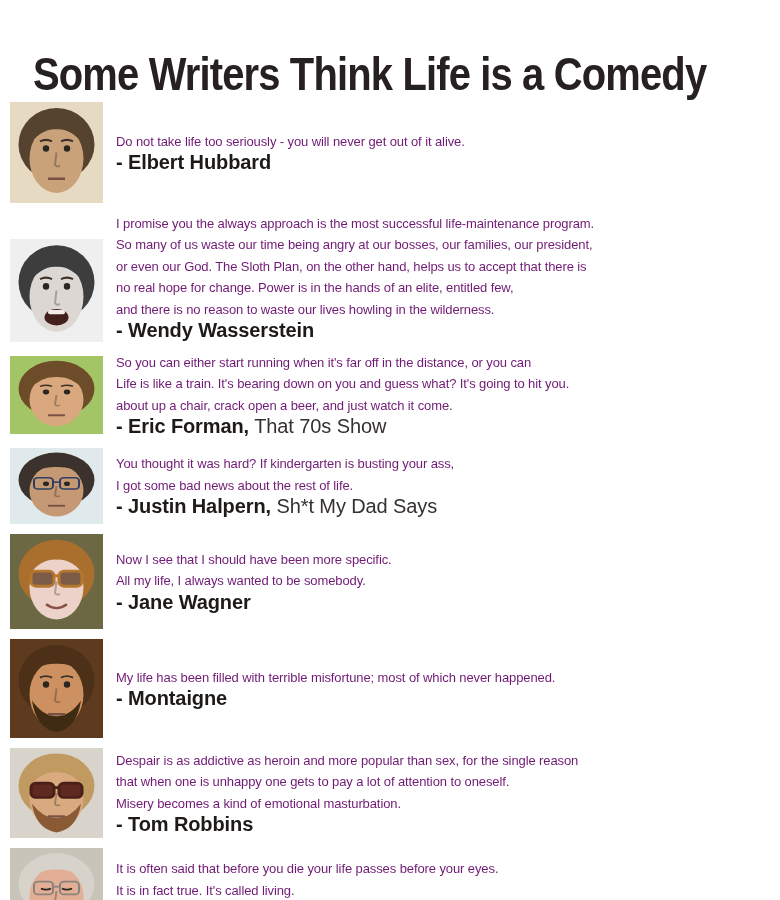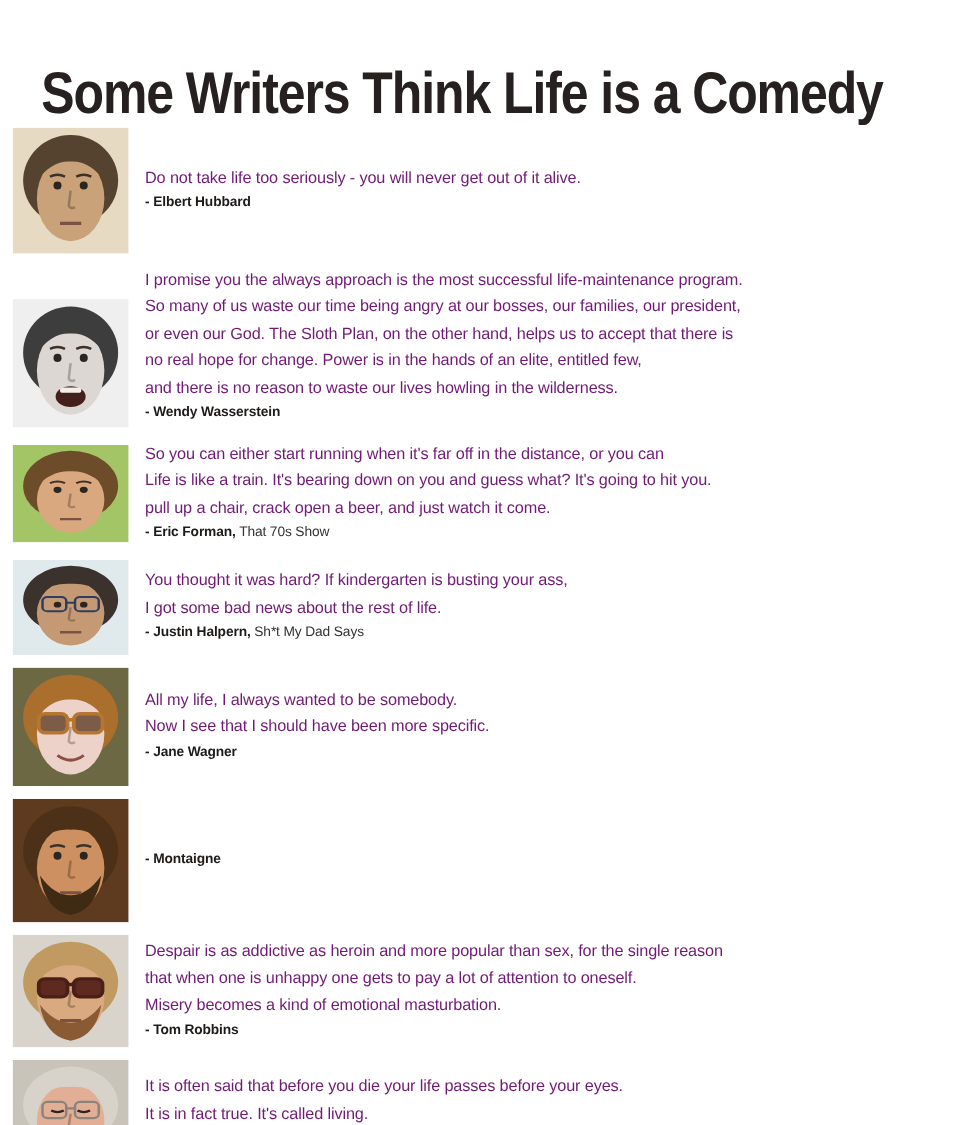--- a/index.html
+++ b/index.html
@@ -44,21 +44,21 @@
   .row-7 .portrait{height:86px;}
   .quote-text{min-width:0;}
   .quote-line{
     font-size:13px;
     line-height:21.5px;
     letter-spacing:-0.1px;
     color:#701a75;
     white-space:nowrap;
   }
   .attribution-line{
-    font-size:11px;
+    font-size:20px;
     line-height:21.5px;
     letter-spacing:-0.1px;
     white-space:nowrap;
   }
   .attribution{
     font-weight:700;
     color:#1d1a18;
   }
   .attribution-source{
     font-weight:400;
@@ -135,21 +135,21 @@
             <circle cx="57" cy="46" r="3.2" fill="#2b2620"></circle>
             <path d="M30 39 Q36 36 42 39 M51 39 Q57 36 63 39" stroke="#3c3128" stroke-width="2" fill="none"></path>
             <path d="M46.5 50 L45 62 Q46.5 65 50 63" stroke="rgba(0,0,0,0.25)" stroke-width="2" fill="none"></path>
             <path d="M38 76 L55 76" stroke="#7a5243" stroke-width="2.5" fill="none"></path>
           </svg>
         </div>
     <div class="quote-text">
       <div>
             <div class="quote-line">So you can either start running when it's far off in the distance, or you can</div>
             <div class="quote-line">Life is like a train. It's bearing down on you and guess what? It's going to hit you.</div>
-            <div class="quote-line">pull up a chair, crack open a beer, and just watch it come.</div>
+            <div class="quote-line">about up a chair, crack open a beer, and just watch it come.</div>
           </div>
       <div class="attribution-line">
         <span class="attribution">- Eric Forman,</span>
         <span class="attribution-source">That 70s Show</span>
       </div>
     </div>
   </div>
       <div class="quote-row row-3">
     <div class="portrait">
           <svg viewBox="0 0 93 100" preserveAspectRatio="none" xmlns="http://www.w3.org/2000/svg">
@@ -190,22 +190,22 @@
               <rect x="21" y="39" width="23" height="16" rx="5"></rect>
               <rect x="49" y="39" width="23" height="16" rx="5"></rect>
             </g>
             <path d="M44 44 L49 44" stroke="#b5772f" stroke-width="3"></path>
             <path d="M46.5 50 L45 62 Q46.5 65 50 63" stroke="rgba(0,0,0,0.25)" stroke-width="2" fill="none"></path>
             <path d="M36 74 Q46.5 82 57 74" stroke="#8c4f46" stroke-width="2.5" fill="none"></path>
           </svg>
         </div>
     <div class="quote-text">
       <div>
+            <div class="quote-line">Now I see that I should have been more specific.</div>
             <div class="quote-line">All my life, I always wanted to be somebody.</div>
-            <div class="quote-line">Now I see that I should have been more specific.</div>
           </div>
       <div class="attribution-line">
         <span class="attribution">- Jane Wagner</span>
         
       </div>
     </div>
   </div>
       <div class="quote-row row-5">
     <div class="portrait">
           <svg viewBox="0 0 93 100" preserveAspectRatio="none" xmlns="http://www.w3.org/2000/svg">
@@ -215,20 +215,23 @@
             <path d="M19 34 Q24 16 46.5 14 Q69 16 74 34 Q60 24 46.5 25 Q33 24 19 34 Z" fill="#4c3118"></path>
             <circle cx="36" cy="46" r="3.2" fill="#2b2620"></circle>
             <circle cx="57" cy="46" r="3.2" fill="#2b2620"></circle>
             <path d="M30 39 Q36 36 42 39 M51 39 Q57 36 63 39" stroke="#3c3128" stroke-width="2" fill="none"></path>
             <path d="M46.5 50 L45 62 Q46.5 65 50 63" stroke="rgba(0,0,0,0.25)" stroke-width="2" fill="none"></path>
             <path d="M22 62 Q26 90 46.5 94 Q67 90 71 62 Q60 78 46.5 78 Q33 78 22 62 Z" fill="#3f2a14"></path>
             <path d="M38 76 L55 76" stroke="#7a5243" stroke-width="2.5" fill="none"></path>
           </svg>
         </div>
     <div class="quote-text">
+      <div>
+            <div class="quote-line">My life has been filled with terrible misfortune; most of which never happened.</div>
+          </div>
       <div class="attribution-line">
         <span class="attribution">- Montaigne</span>
         
       </div>
     </div>
   </div>
       <div class="quote-row row-6">
     <div class="portrait">
           <svg viewBox="0 0 93 100" preserveAspectRatio="none" xmlns="http://www.w3.org/2000/svg">
             <rect x="0" y="0" width="93" height="100" fill="#d8d4cb"></rect>

